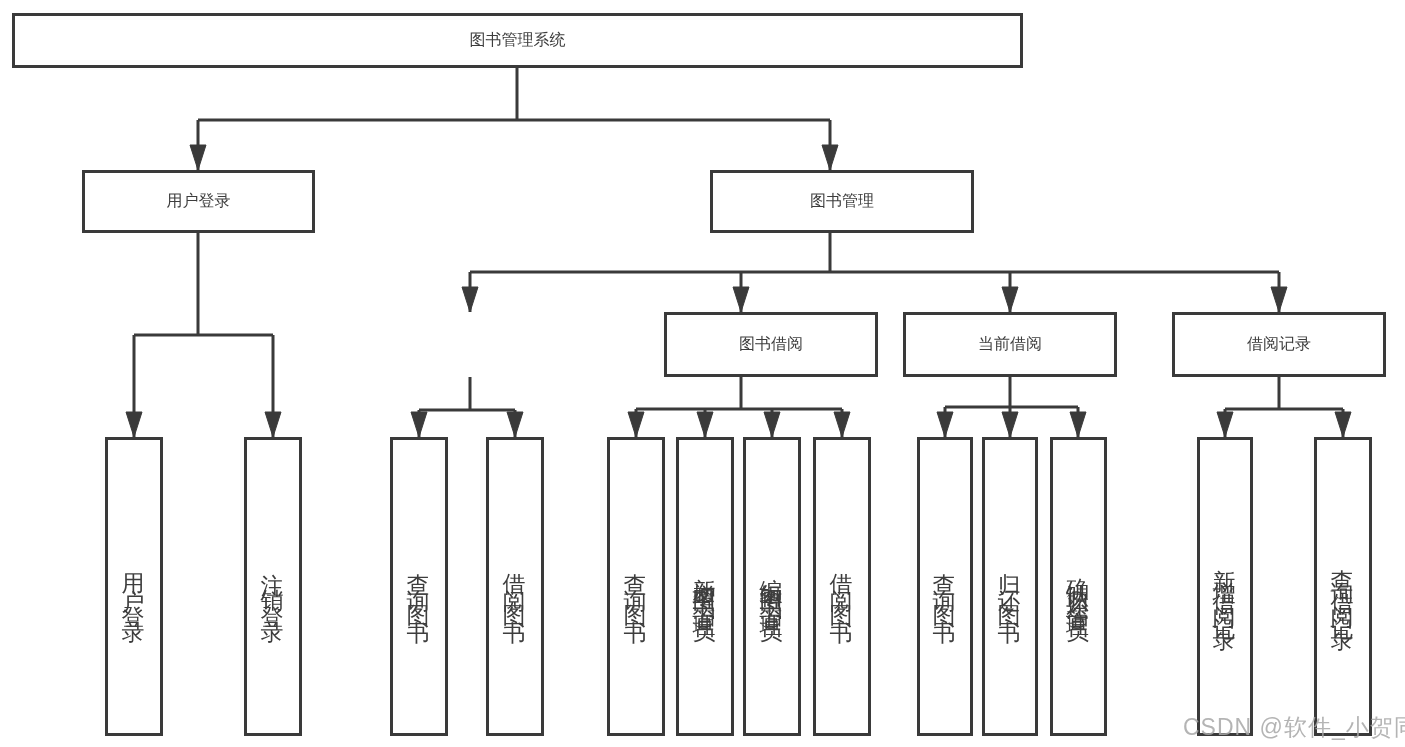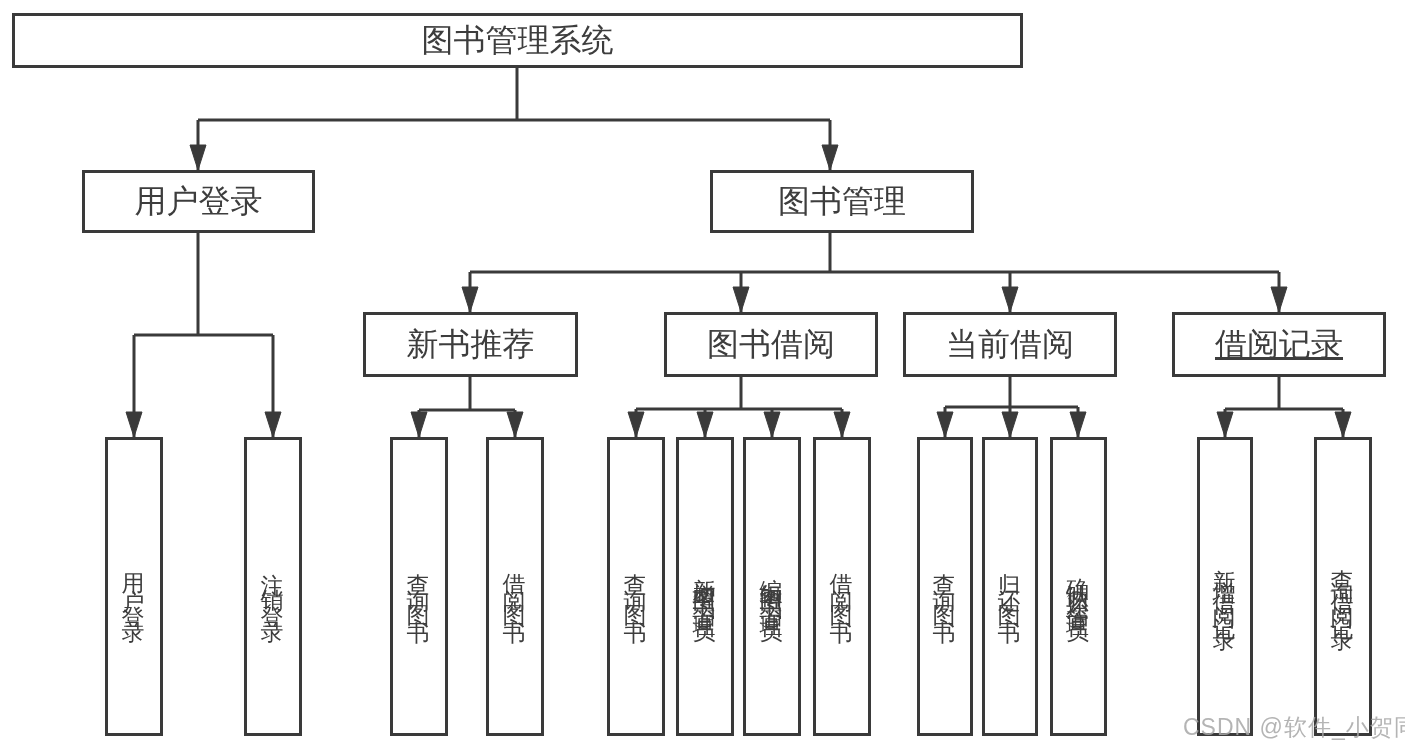--- a/index.html
+++ b/index.html
@@ -25,21 +25,21 @@
   }
   .node {
     position: absolute;
     box-sizing: border-box;
     background: #ffffff;
     border: 3px solid var(--line, #3a3a3a);
     color: var(--text, #3d3d3d);
     display: flex;
     align-items: center;
     justify-content: center;
-    font-size: 32px;
+    font-size: 16px;
     text-align: center;
     white-space: nowrap;
   }
   .leaf {
     writing-mode: vertical-rl;
     font-size: 23px;
     width: 58px;
     height: 299px;
     top: 437px;
   }
@@ -98,24 +98,23 @@
       <path fill="none" d="M1279 377 V409 M1225 409 H1343 M1225 409 V437 M1343 409 V437"></path>
       <path stroke-width="1" d="M1225 437 L1217 412 L1233 412 Z M1343 437 L1335 412 L1351 412 Z"></path>
     </g>
   </svg>
 
   <div class="node" style="left:12px; top:13px; width:1011px; height:55px;">图书管理系统</div>
 
   <div class="node" style="left:82px; top:170px; width:233px; height:63px;">用户登录</div>
   <div class="node" style="left:710px; top:170px; width:264px; height:63px;">图书管理</div>
 
-  <div class="node" style="left:363px; top:312px; width:215px; height:65px;">新书推荐</div>
   <div class="node" style="left:664px; top:312px; width:214px; height:65px;">图书借阅</div>
   <div class="node" style="left:903px; top:312px; width:214px; height:65px;">当前借阅</div>
-  <div class="node" style="left:1172px; top:312px; width:214px; height:65px;text-decoration:underline;">借阅记录</div>
+  <div class="node" style="left:1172px; top:312px; width:214px; height:65px;">借阅记录</div>
 
   <div class="node leaf ls16" style="left:105px;">用户登录</div>
   <div class="node leaf ls16" style="left:244px;">注销登录</div>
 
   <div class="node leaf ls16" style="left:390px;">查询图书</div>
   <div class="node leaf ls16" style="left:486px;">借阅图书</div>
 
   <div class="node leaf ls16" style="left:607px;">查询图书</div>
   <div class="node leaf ls6" style="left:676px;">新增图书（管理员）</div>
   <div class="node leaf ls6" style="left:743px;">编辑图书（管理员）</div>

